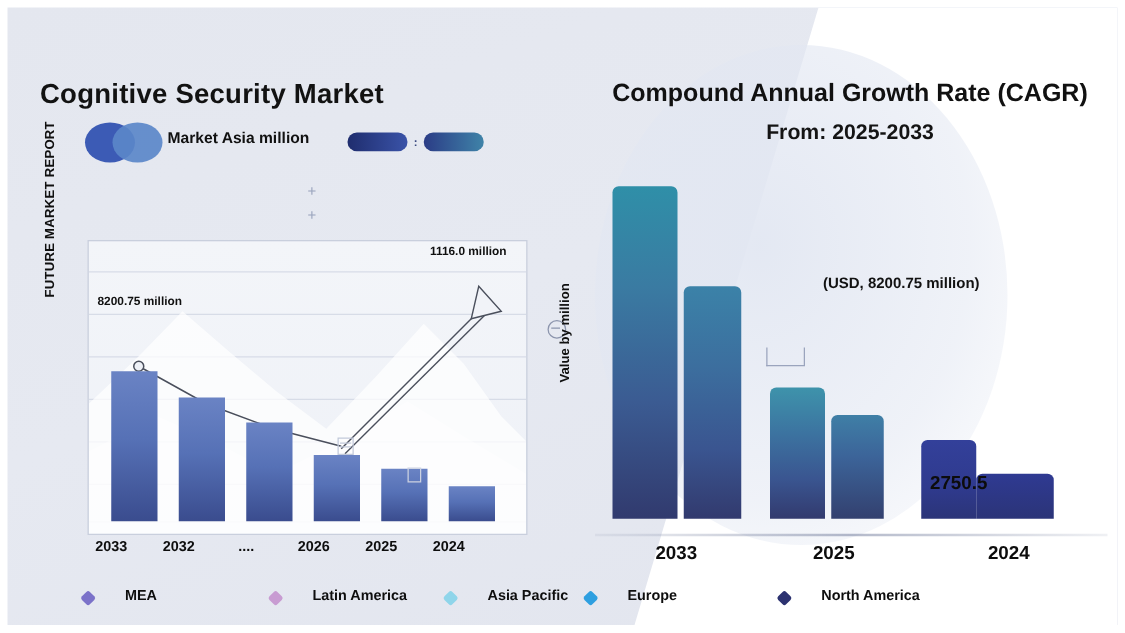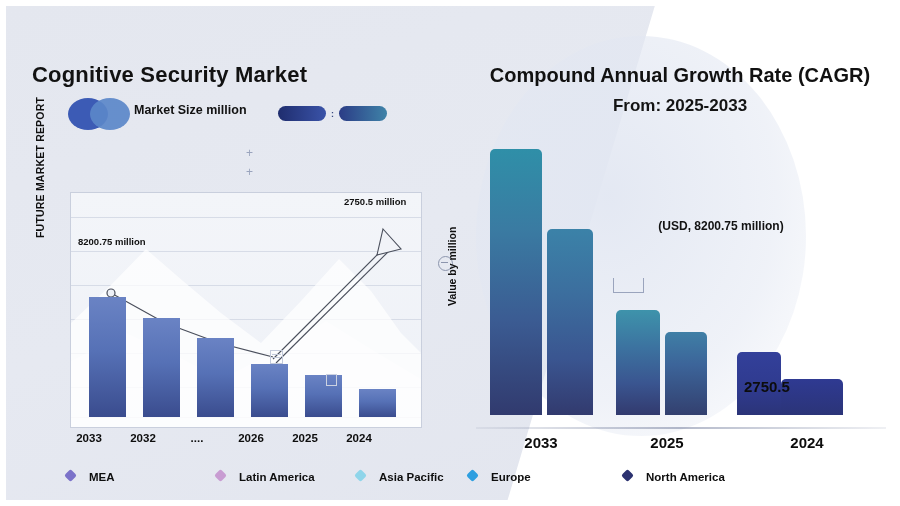--- a/index.html
+++ b/index.html
@@ -136,40 +136,40 @@
   }
   .tick-deco2{
     position:absolute;left:637px;top:272px;width:1px;height:14px;background:#9aa4bd;
   }
 
   
   .legend{
     position:absolute;left:60px;top:465px;width:790px;
     display:flex;align-items:center;
   }
-  .lg-item{display:flex;align-items:flex-start;gap:14px;}
+  .lg-item{display:flex;align-items:flex-end;gap:25px;}
   .lg-dot{width:9px;height:9px;transform:rotate(45deg);border-radius:2px;}
   .lg-txt{font-size:11.5px;font-weight:bold;color:#0e0e0e;white-space:nowrap;}
 </style>
 </head>
 <body>
 
 <div class="frame">
   <div class="canvas">
 
     <div class="white-wedge"></div>
     <div class="soft-oval"></div>
 
     <div class="title-left">Cognitive Security Market</div>
 
     <div class="logo-mark">
       <div class="logo-c1"></div>
       <div class="logo-c2"></div>
     </div>
-    <div class="logo-label">Market Size million</div>
+    <div class="logo-label">Market Asia million</div>
 
     <div class="pill-row">
       <div class="pill a"></div>
       <div class="pill-colon">:</div>
       <div class="pill b"></div>
     </div>
 
     <div class="plus-a">+</div>
     <div class="plus-b">+</div>
 
@@ -200,21 +200,21 @@
       </svg>
 
       <svg viewBox="0 0 350 234" preserveAspectRatio="none" style="position:absolute;left:0;top:0;width:100%;height:100%">
         <path d="M202,166 L318,50" fill="none" stroke="#4a4f5c" stroke-width="1.1"></path>
         <path d="M205,170 L320,56" fill="none" stroke="#4a4f5c" stroke-width="1.1"></path>
         <path d="M312,36 L330,56 L306,62 Z" fill="#f1f3f8" stroke="#4a4f5c" stroke-width="1.1"></path>
       </svg>
     </div>
 
     <div class="lbl-left">8200.75 million</div>
-    <div class="lbl-right">2750.5 million</div>
+    <div class="lbl-right">1116.0 million</div>
 
     <div class="bars-left">
       <div class="bar-l" style="left:19px;height:120px;"></div>
       <div class="bar-l" style="left:73px;height:99px;"></div>
       <div class="bar-l" style="left:127px;height:79px;"></div>
       <div class="bar-l" style="left:181px;height:53px;"></div>
       <div class="bar-l" style="left:235px;height:42px;"></div>
       <div class="bar-l" style="left:289px;height:28px;"></div>
     </div>
 

